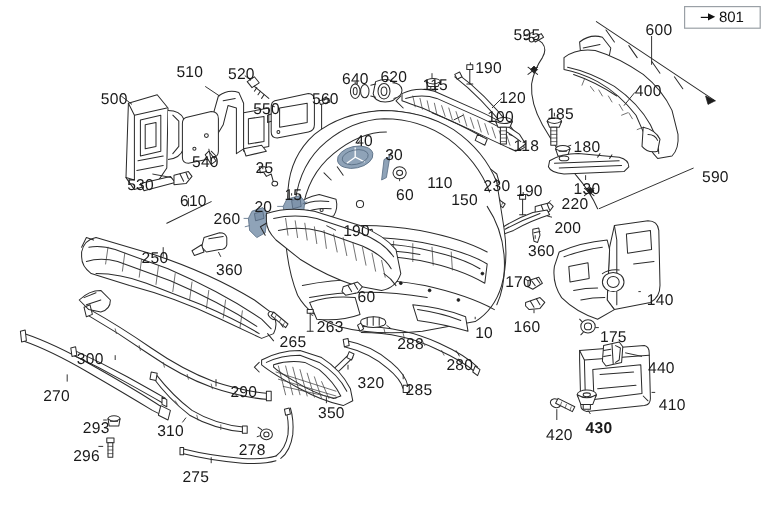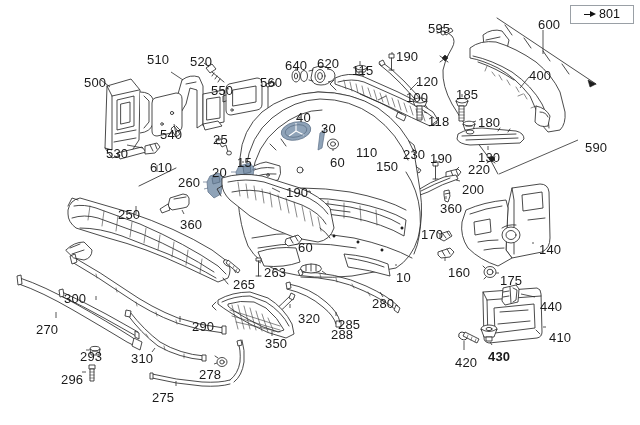--- a/index.html
+++ b/index.html
@@ -661,21 +661,21 @@
   <div class="label" style="left:428px; top:22px;">595</div>
   <div class="label" style="left:538px; top:18px;">600</div>
   <div class="label" style="left:529px; top:69px;">400</div>
   <div class="label" style="left:585px; top:141px;">590</div>
   <div class="label" style="left:403px; top:148px;">230</div>
   <div class="label" style="left:430px; top:152px;">190</div>
   <div class="label" style="left:456px; top:163px;padding-left:12px;">220</div>
   <div class="label" style="left:462px; top:183px;">200</div>
   <div class="label" style="left:440px; top:202px;">360</div>
   <div class="label" style="left:421px; top:228px;">170</div>
-  <div class="label" style="left:448px; top:266px;">160</div>
+  <div class="label" style="left:428px; top:266px;">160</div>
   <div class="label" style="left:500px; top:274px;">175</div>
   <div class="label" style="left:539px; top:243px;">140</div>
   <div class="label" style="left:540px; top:300px;">440</div>
   <div class="label" style="left:549px; top:331px;">410</div>
   <div class="label" style="left:488px; top:350px;font-weight:bold;">430</div>
   <div class="label" style="left:455px; top:356px;">420</div>
   <div class="label" style="left:376px; top:160px;">150</div>
   <div class="label" style="left:296px; top:111px;">40</div>
   <div class="label" style="left:321px; top:122px;">30</div>
   <div class="label" style="left:330px; top:156px;">60</div>
@@ -686,27 +686,27 @@
   <div class="label" style="left:286px; top:186px;">190</div>
   <div class="label" style="left:150px; top:161px;">610</div>
   <div class="label" style="left:178px; top:176px;">260</div>
   <div class="label" style="left:118px; top:208px;">250</div>
   <div class="label" style="left:180px; top:218px;">360</div>
   <div class="label" style="left:298px; top:241px;">60</div>
   <div class="label" style="left:264px; top:266px;">263</div>
   <div class="label" style="left:233px; top:278px;">265</div>
   <div class="label" style="left:396px; top:271px;">10</div>
   <div class="label" style="left:372px; top:297px;">280</div>
-  <div class="label" style="left:331px; top:280px;margin-top:48px;">288</div>
+  <div class="label" style="left:331px; top:280px;">288</div>
   <div class="label" style="left:338px; top:318px;">285</div>
   <div class="label" style="left:298px; top:312px;">320</div>
   <div class="label" style="left:265px; top:337px;">350</div>
   <div class="label" style="left:64px;  top:292px;text-align:right;">300</div>
   <div class="label" style="left:36px;  top:323px;">270</div>
-  <div class="label" style="left:80px;  top:350px;">293</div>
+  <div class="label" style="left:69px;  top:350px;">293</div>
   <div class="label" style="left:61px;  top:373px;">296</div>
   <div class="label" style="left:131px; top:352px;">310</div>
   <div class="label" style="left:192px; top:320px;">290</div>
   <div class="label" style="left:152px; top:391px;">275</div>
   <div class="label" style="left:199px; top:368px;">278</div>
 
   <div id="badge">
     <span class="barrow"></span>
     <span class="bnum">801</span>
   </div>

